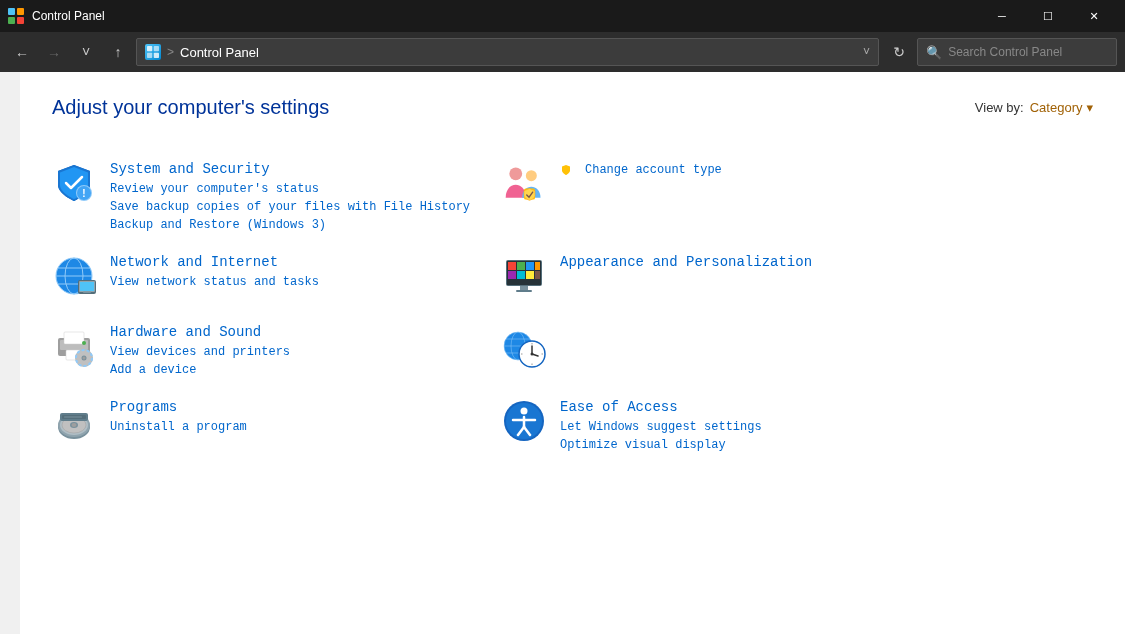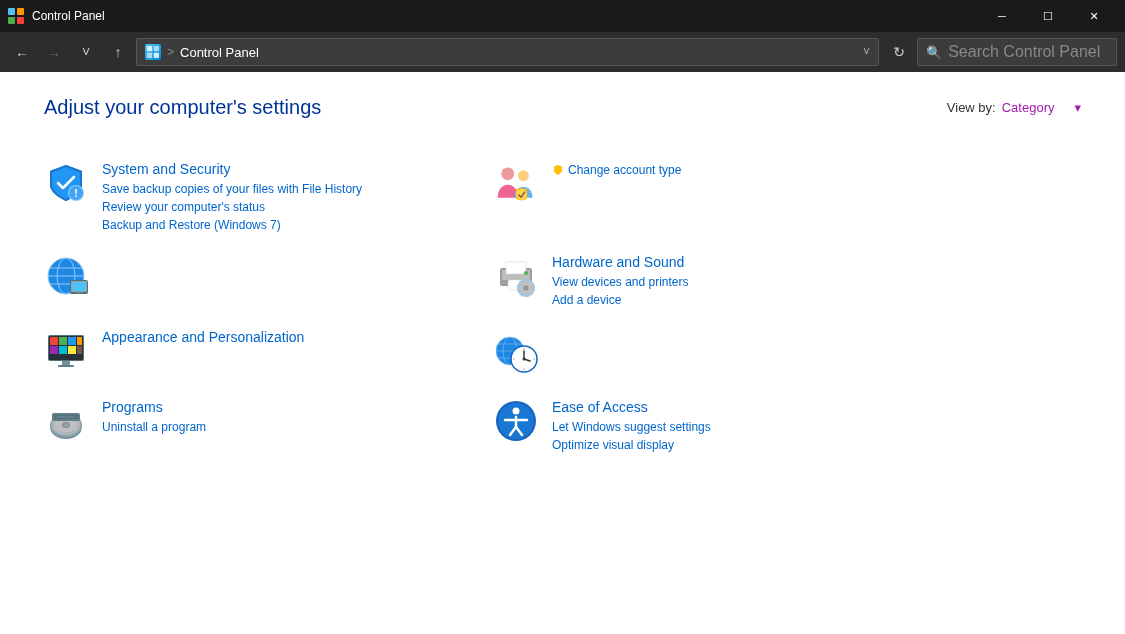--- a/index.html
+++ b/index.html
@@ -134,29 +134,30 @@
       padding: 0 8px;
       gap: 6px;
     }
     .search-icon-svg {
       color: #aaaaaa;
       font-size: 13px;
       flex-shrink: 0;
     }
     .search-text {
       color: #888888;
-      font-size: 16px;
+      font-size: 12px;
     }
 
     
     .main-content {
       background: #ffffff;
       height: calc(634px - 32px - 40px);
-      padding: 24px 44px;
+      padding: 24px 32px;
       overflow-y: auto;
+      margin-left: 20px;
     }
 
     .page-header {
       display: flex;
       align-items: center;
       justify-content: space-between;
       margin-bottom: 32px;
     }
     .page-title {
       font-size: 20px;
@@ -165,25 +166,25 @@
     }
     .view-by {
       display: flex;
       align-items: flex-end;
       gap: 6px;
       font-size: 13px;
       color: #333;
     }
     .view-by-label { color: #333333; }
     .view-by-value {
-      color: #a21caf;
-      cursor: pointer;
-      display: flex;
-      align-items: center;
-      gap: 20px;
+      color: #a16207;
+      cursor: pointer;
+      display: flex;
+      align-items: center;
+      gap: 4px;
     }
 
     
     .categories {
       display: grid;
       grid-template-columns: 1fr 1fr;
       gap: 0;
       max-width: 900px;
     }
     .category-item {
@@ -194,21 +195,21 @@
       min-height: 70px;
     }
     .category-icon {
       width: 48px;
       height: 48px;
       flex-shrink: 0;
       display: flex;
       align-items: center;
       justify-content: center;
     }
-    .category-text { flex: 1; }
+    .category-text { flex: 1; font-family: Liberation Mono, monospace; }
     .category-name {
       font-size: 14px;
       color: #0066cc;
       cursor: pointer;
       text-decoration: none;
       display: block;
       margin-bottom: 3px;
       font-weight: 400;
     }
     .category-link {
@@ -320,44 +321,44 @@
           <path d="M22 4 L38 10 L38 24 C38 33 22 40 22 40 C22 40 6 33 6 24 L6 10 Z" fill="#1976D2"></path>
           <path d="M22 6 L36 11.5 L36 24 C36 32 22 38 22 38 C22 38 8 32 8 24 L8 11.5 Z" fill="#2196F3"></path>
           <path d="M14 22 L19 27 L30 16" stroke="white" stroke-width="2.5" fill="none" stroke-linecap="round" stroke-linejoin="round"></path>
           <circle cx="32" cy="32" r="8" fill="#90CAF9"></circle>
           <circle cx="32" cy="32" r="7" fill="#42A5F5"></circle>
           <text x="32" y="36" text-anchor="middle" fill="white" font-size="10" font-weight="bold">!</text>
         </svg>
       </div>
       <div class="category-text">
         <a class="category-name">System and Security</a>
+        <a class="category-link">Review your computer's status</a>
         <a class="category-link">Save backup copies of your files with File History</a>
-        <a class="category-link">Review your computer's status</a>
-        <a class="category-link">Backup and Restore (Windows 7)</a>
+        <a class="category-link">Backup and Restore (Windows 3)</a>
       </div>
     </div>
 
     <div class="category-item">
       <div class="category-icon icon-users">
         <svg width="48" height="44" viewBox="0 0 48 44">
 
           <circle cx="15" cy="12" r="7" fill="#EF9A9A"></circle>
           <path d="M4 38 C4 28 10 24 15 24 C20 24 26 28 26 38" fill="#F06292"></path>
 
           <circle cx="32" cy="14" r="6" fill="#FFCC80"></circle>
           <path d="M22 38 C22 30 27 26 32 26 C37 26 42 30 42 38" fill="#64B5F6"></path>
 
           <rect x="24" y="28" width="12" height="12" rx="2" fill="#FFC107"></rect>
           <path d="M30 28 L36 30.5 L36 36 C36 39 30 41 30 41 C30 41 24 39 24 36 L24 30.5 Z" fill="#FFD54F"></path>
           <path d="M30 28 L36 30.5 L36 36 C36 39 30 41 30 41 C30 41 24 39 24 36 L24 30.5 Z" fill="none" stroke="#FFA000" stroke-width="0.5"></path>
           <path d="M27 35 L29.5 37.5 L33.5 32" stroke="#795548" stroke-width="1.5" fill="none" stroke-linecap="round"></path>
         </svg>
       </div>
       <div class="category-text">
-        <div style="display:flex;align-items:center;gap:4px;">
+        <div style="display:flex;align-items:center;gap:13px;">
           <svg width="12" height="12" viewBox="0 0 12 12">
             <path d="M6 1 L10 2.5 L10 6.5 C10 9 6 11 6 11 C6 11 2 9 2 6.5 L2 2.5 Z" fill="#FFC107"></path>
           </svg>
           <a class="category-link">Change account type</a>
         </div>
       </div>
     </div>
 
     <div class="category-item">
       <div class="category-icon icon-globe">
@@ -368,45 +369,23 @@
           <line x1="4" y1="22" x2="40" y2="22" stroke="#90CAF9" stroke-width="1"></line>
           <line x1="6" y1="14" x2="38" y2="14" stroke="#90CAF9" stroke-width="1"></line>
           <line x1="6" y1="30" x2="38" y2="30" stroke="#90CAF9" stroke-width="1"></line>
 
           <rect x="26" y="26" width="18" height="14" rx="2" fill="#546E7A"></rect>
           <rect x="27" y="27" width="16" height="11" rx="1" fill="#90A4AE"></rect>
           <rect x="28" y="28" width="14" height="9" fill="#4FC3F7"></rect>
           <rect x="31" y="37.5" width="8" height="1.5" rx="0.75" fill="#78909C"></rect>
         </svg>
       </div>
-    </div>
-
-    <div class="category-item">
-      <div class="category-icon icon-hw">
-        <svg width="44" height="44" viewBox="0 0 44 44">
-
-          <rect x="6" y="14" width="32" height="18" rx="2" fill="#9E9E9E"></rect>
-          <rect x="8" y="16" width="28" height="10" rx="1" fill="#BDBDBD"></rect>
-
-          <rect x="12" y="8" width="20" height="12" rx="1" fill="white" stroke="#ccc" stroke-width="0.5"></rect>
-          <rect x="14" y="26" width="16" height="10" rx="1" fill="white" stroke="#ccc" stroke-width="0.5"></rect>
-
-          <circle cx="32" cy="34" r="9" fill="#B0BEC5"></circle>
-          <circle cx="32" cy="34" r="8" fill="silver"></circle>
-          <circle cx="32" cy="34" r="8" fill="none" stroke="#90CAF9" stroke-width="2" stroke-dasharray="3,2"></circle>
-          <circle cx="32" cy="34" r="2.5" fill="#78909C"></circle>
-          <circle cx="32" cy="34" r="1.5" fill="#9E9E9E"></circle>
-
-          <circle cx="32" cy="19" r="2" fill="#4CAF50"></circle>
-        </svg>
-      </div>
-      <div class="category-text">
-        <a class="category-name">Hardware and Sound</a>
-        <a class="category-link">View devices and printers</a>
-        <a class="category-link">Add a device</a>
+      <div class="category-text">
+        <a class="category-name">Network and Internet</a>
+        <a class="category-link">View network status and tasks</a>
       </div>
     </div>
 
     <div class="category-item">
       <div class="category-icon icon-appearance">
         <svg width="44" height="44" viewBox="0 0 44 44">
 
           <rect x="4" y="6" width="36" height="26" rx="2" fill="#546E7A"></rect>
           <rect x="5" y="7" width="34" height="24" fill="#263238"></rect>
 
@@ -422,20 +401,46 @@
           <rect x="18" y="32" width="8" height="4" fill="#78909C"></rect>
           <rect x="14" y="36" width="16" height="2" rx="1" fill="#607D8B"></rect>
         </svg>
       </div>
       <div class="category-text">
         <a class="category-name">Appearance and Personalization</a>
       </div>
     </div>
 
     <div class="category-item">
+      <div class="category-icon icon-hw">
+        <svg width="44" height="44" viewBox="0 0 44 44">
+
+          <rect x="6" y="14" width="32" height="18" rx="2" fill="#9E9E9E"></rect>
+          <rect x="8" y="16" width="28" height="10" rx="1" fill="#BDBDBD"></rect>
+
+          <rect x="12" y="8" width="20" height="12" rx="1" fill="white" stroke="#ccc" stroke-width="0.5"></rect>
+          <rect x="14" y="26" width="16" height="10" rx="1" fill="white" stroke="#ccc" stroke-width="0.5"></rect>
+
+          <circle cx="32" cy="34" r="9" fill="#B0BEC5"></circle>
+          <circle cx="32" cy="34" r="8" fill="silver"></circle>
+          <circle cx="32" cy="34" r="8" fill="none" stroke="#90CAF9" stroke-width="2" stroke-dasharray="3,2"></circle>
+          <circle cx="32" cy="34" r="2.5" fill="#78909C"></circle>
+          <circle cx="32" cy="34" r="1.5" fill="#9E9E9E"></circle>
+
+          <circle cx="32" cy="19" r="2" fill="#4CAF50"></circle>
+        </svg>
+      </div>
+      <div class="category-text">
+        <a class="category-name">Hardware and Sound</a>
+        <a class="category-link">View devices and printers</a>
+        <a class="category-link">Add a device</a>
+      </div>
+    </div>
+
+    <div class="category-item">
       <div class="category-icon icon-clock">
         <svg width="44" height="44" viewBox="0 0 44 44">
 
           <circle cx="16" cy="22" r="14" fill="#1E88E5"></circle>
           <circle cx="16" cy="22" r="14" fill="none" stroke="#90CAF9" stroke-width="0.5"></circle>
           <ellipse cx="16" cy="22" rx="7" ry="14" fill="none" stroke="#90CAF9" stroke-width="0.5"></ellipse>
           <line x1="2" y1="22" x2="30" y2="22" stroke="#90CAF9" stroke-width="0.5"></line>
           <line x1="4" y1="15" x2="28" y2="15" stroke="#90CAF9" stroke-width="0.5"></line>
           <line x1="4" y1="29" x2="28" y2="29" stroke="#90CAF9" stroke-width="0.5"></line>
 

